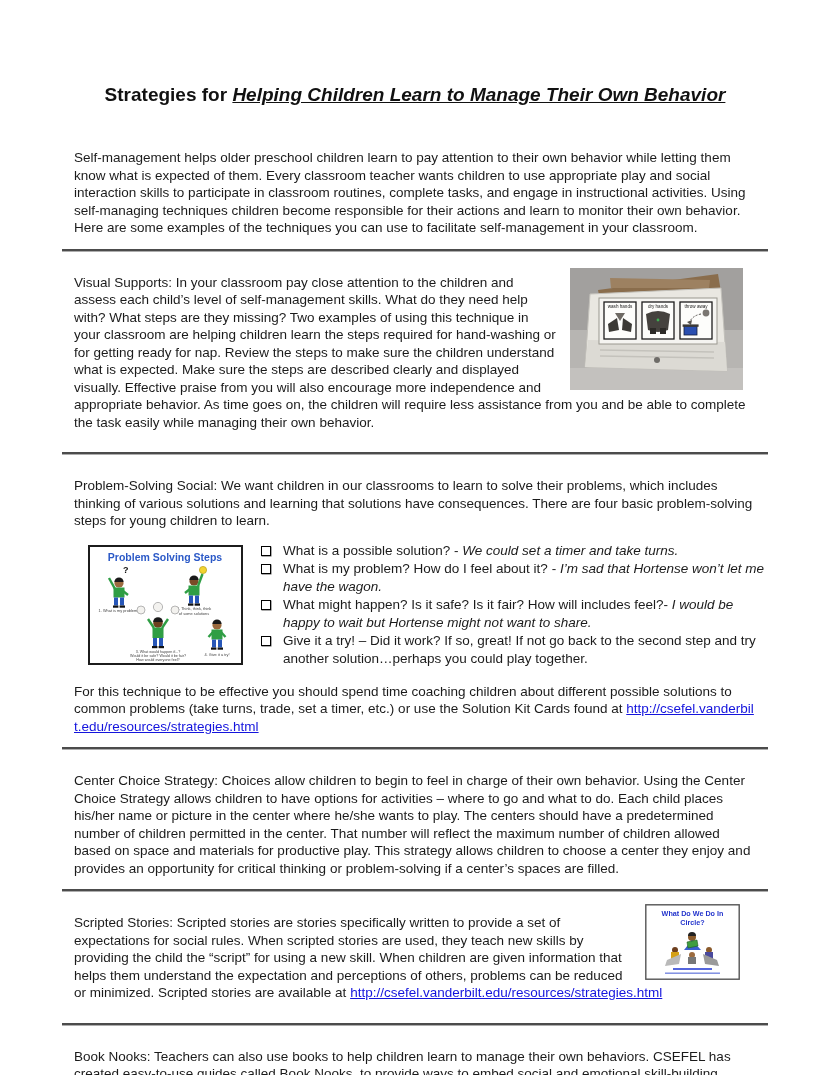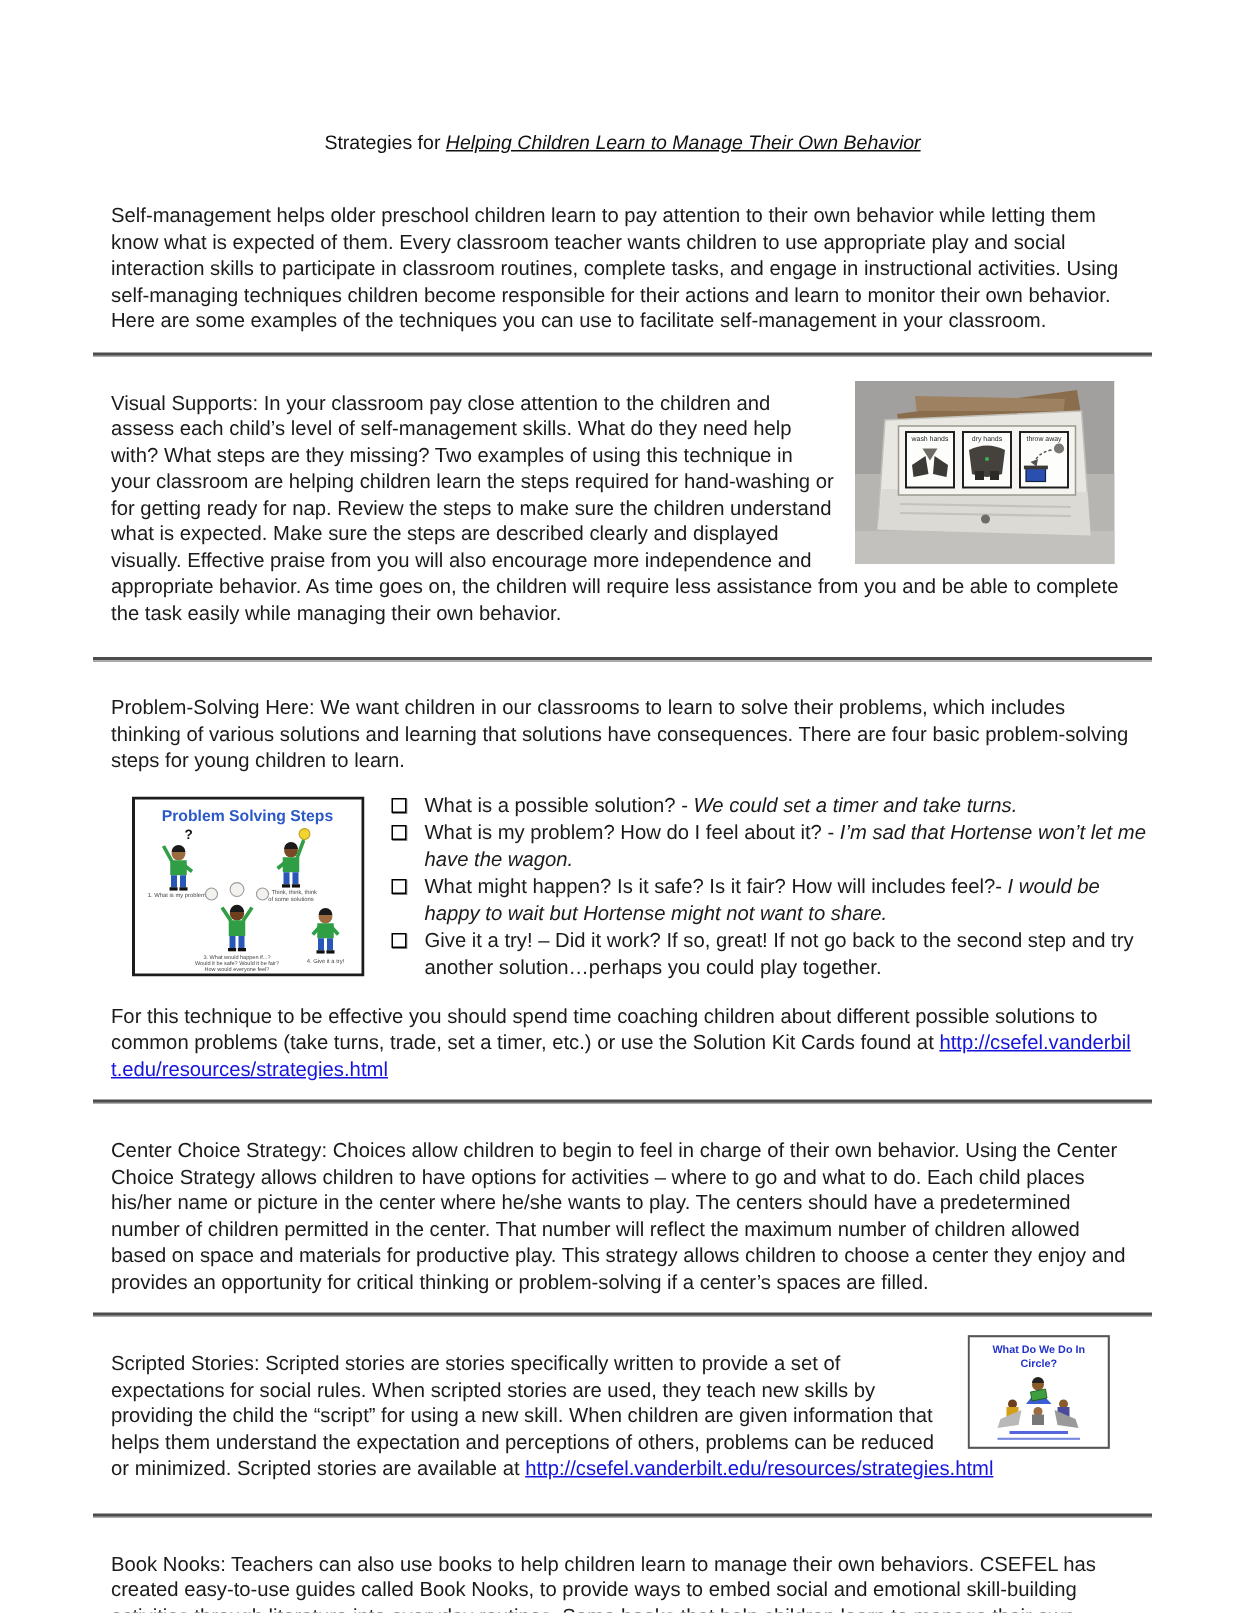--- a/index.html
+++ b/index.html
@@ -4,22 +4,22 @@
 <style>
   html,body{margin:0;padding:0;background:#fff;}
   body{width:828px;height:1075px;font-family:"Liberation Sans",sans-serif;
        font-size:13.5px;line-height:17.5px;color:#1b1b1b;}
   .page{box-sizing:border-box;width:828px;min-height:1075px;overflow:hidden;
         padding:84px 60px 20px 62px;}
   p{margin:12px;}
   .b{font-weight:normal;}
   .i{font-style:italic;}
   a.link{color:#1414dd;text-decoration:underline;cursor:pointer;word-break:break-all;}
-  h1.doc-title{margin:0 0 30px 0;text-align:center;font-size:13px;line-height:21px;
-        font-weight:normal;color:#111;}
+  h1.doc-title{margin:0 0 44px 0;text-align:center;font-size:19px;line-height:21px;
+        font-weight:bold;color:#111;}
   h1.doc-title .em{font-style:italic;text-decoration:underline;}
   .rule{height:2px;background:#4c4c4c;border-bottom:1px solid #adadad;margin-top:9px;}
   .section{padding-top:10px;}
   .clearfix::after{content:"";display:block;clear:both;}
 
   
   .vs-photo{float:right;width:173px;height:122px;margin:6px 25px 6px 14px;}
   
   .ps-poster{float:left;width:130px;height:120px;margin:3px 12px 4px 26px;}
   
@@ -93,21 +93,21 @@
           <rect x="112.6" y="56.4" width="16" height="2.4" fill="#3c3a36"></rect>
         </g>
       </svg>
     </div>
     <p><span class="b">Visual Supports</span><span>:  In your classroom pay close attention to the children and assess each child’s level of self-management skills. What do they need help with?  What steps are they missing?  Two examples of using this technique in your classroom are helping children learn the steps required for hand-washing or for getting ready for nap. Review the steps to make sure the children understand what is expected. Make sure the steps are described clearly and displayed visually.  Effective praise from you will also encourage more independence and appropriate behavior. As time goes on, the children will require less assistance from you and be able to complete the task easily while managing their own behavior.</span></p>
   </div>
 
   <div class="rule"></div>
 
   <div class="section">
-    <p><span class="b">Problem-Solving Here:</span><span>  We want children in our classrooms to learn to solve their problems, which includes thinking of various solutions and learning that solutions have consequences. There are four basic problem-solving steps for young children to learn.</span></p>
+    <p><span class="b">Problem-Solving Social:</span><span>  We want children in our classrooms to learn to solve their problems, which includes thinking of various solutions and learning that solutions have consequences. There are four basic problem-solving steps for young children to learn.</span></p>
 
     <div class="clearfix">
       <div class="ps-poster">
         <svg viewBox="0 0 155 120" width="155" height="120">
           <rect x="1" y="1" width="153" height="118" fill="#ffffff" stroke="#1c1c1c" stroke-width="2"></rect>
           <text x="77" y="16" font-size="10.5" font-weight="bold" text-anchor="middle" fill="#2b59c7">Problem Solving Steps</text>
 
           <g transform="translate(31,40)">
             <text x="4" y="-12" font-size="9" font-weight="bold" fill="#111">?</text>
             <circle cx="0" cy="-2" r="4.6" fill="#9c6b3f"></circle>

